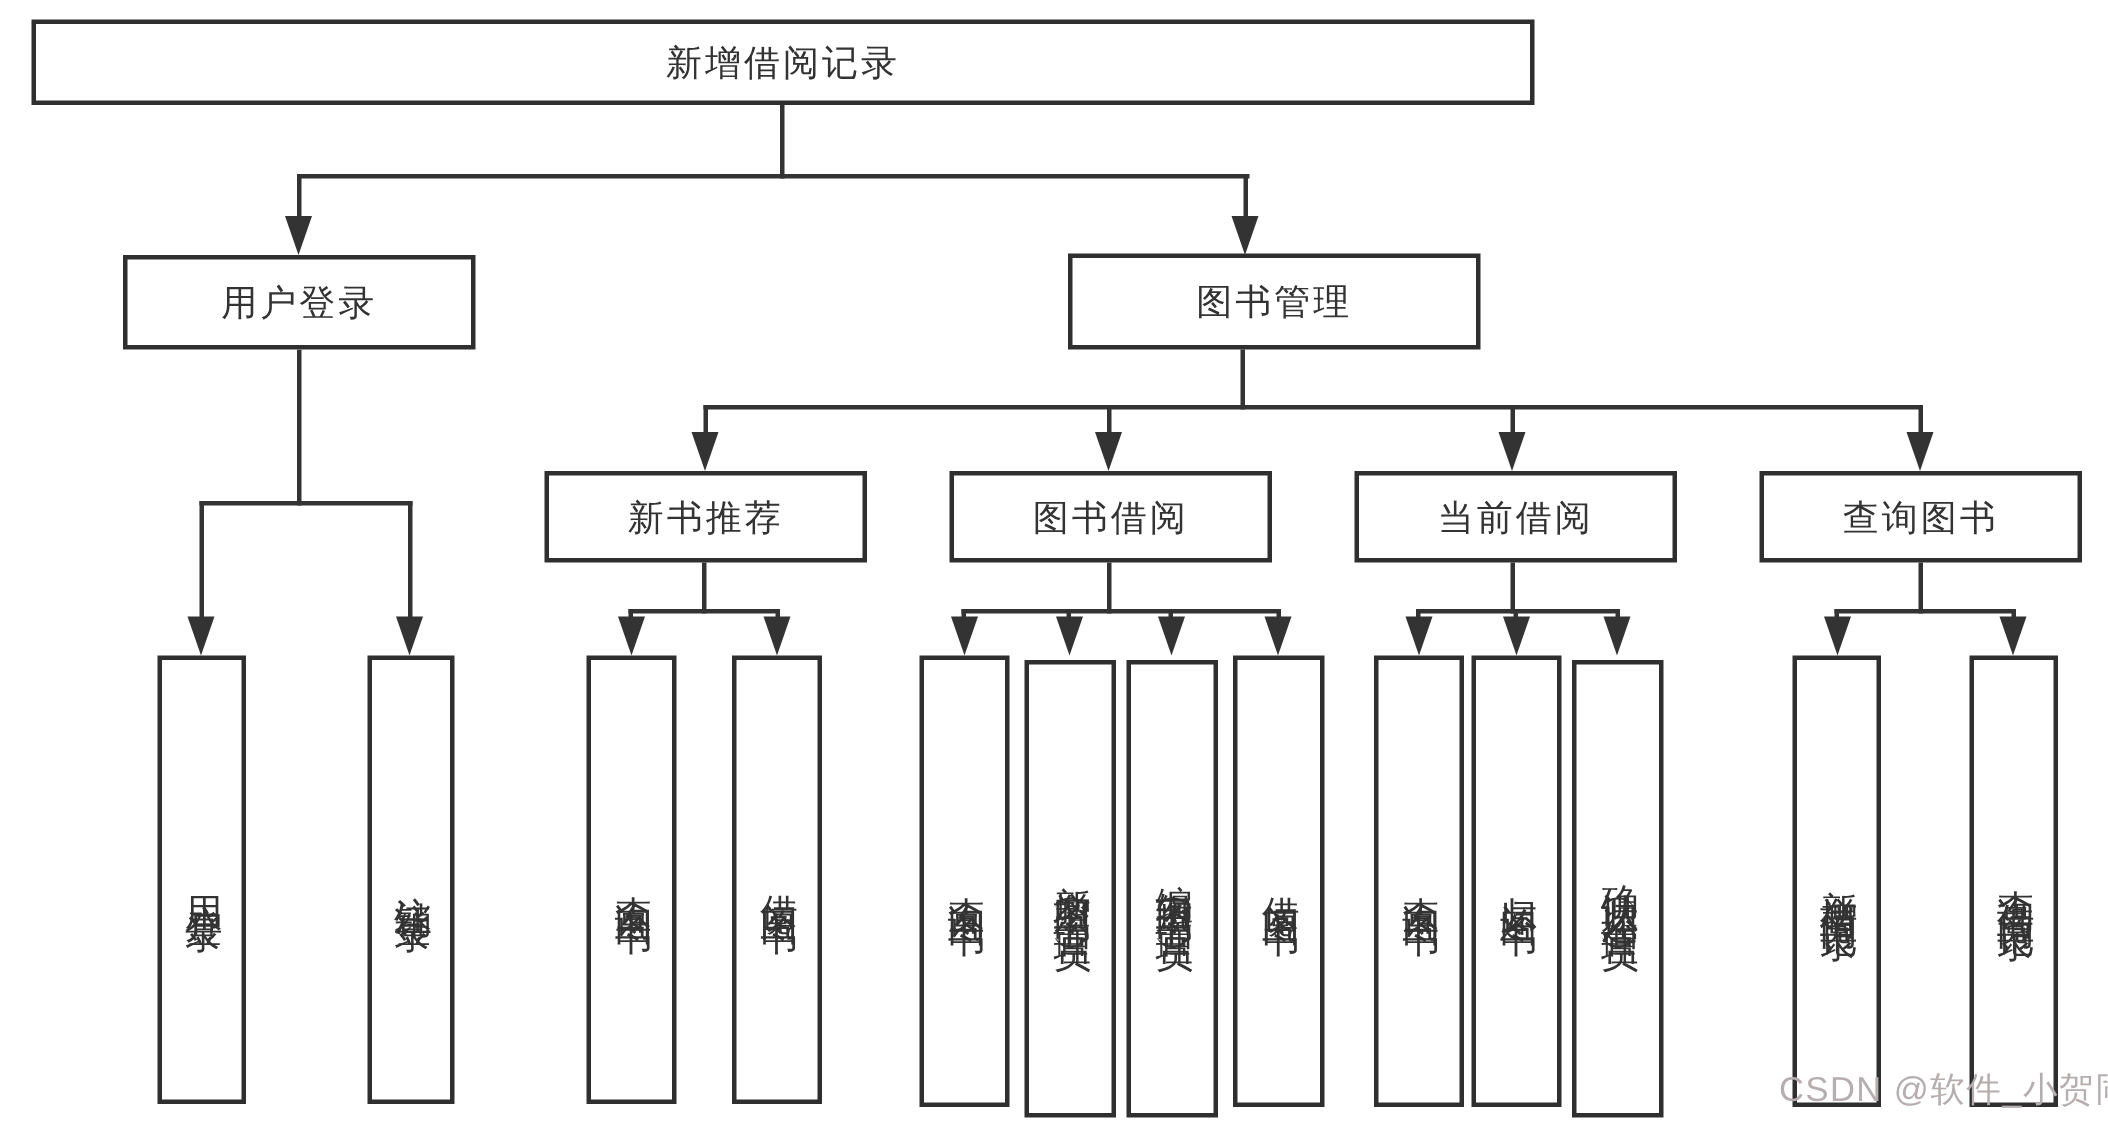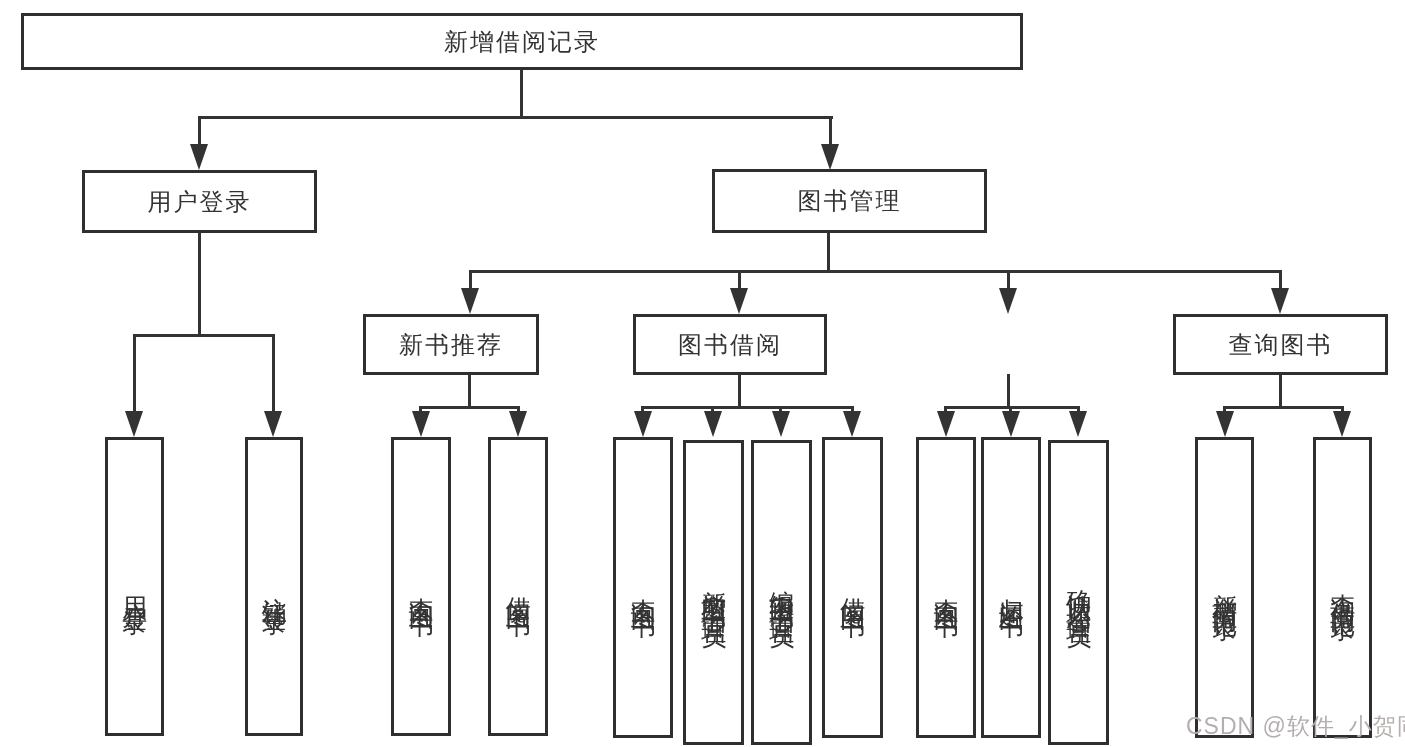--- a/index.html
+++ b/index.html
@@ -133,25 +133,28 @@
     <span class="h-label">新增借阅记录</span>
   </div>
 
   <div class="box" style="left:82px;top:170px;width:235px;height:63px;">
     <span class="h-label">用户登录</span>
   </div>
   <div class="box" style="left:712px;top:169px;width:275px;height:64px;">
     <span class="h-label">图书管理</span>
   </div>
 
-  <div class="box" style="left:363px;top:314px;width:176px;height:61px;">
+  <div class="box" style="left:363px;top:314px;width:215px;height:61px;">
     <span class="h-label">新书推荐</span>
   </div>
-  <div class="box" style="left:633px;top:314px;width:194px;height:61px;">
+  <div class="box" style="left:633px;top:314px;width:215px;height:61px;">
     <span class="h-label">图书借阅</span>
+  </div>
+  <div class="box" style="left:903px;top:314px;width:215px;height:61px;">
+    <span class="h-label">当前借阅</span>
   </div>
   <div class="box" style="left:1173px;top:314px;width:215px;height:61px;">
     <span class="h-label">查询图书</span>
   </div>
 
   <div class="box leaf" style="left:105px;top:437px;width:59px;height:299px;">
     <span>用户登录</span>
   </div>
   <div class="box leaf" style="left:245px;top:437px;width:58px;height:299px;">
     <span>注销登录</span>

